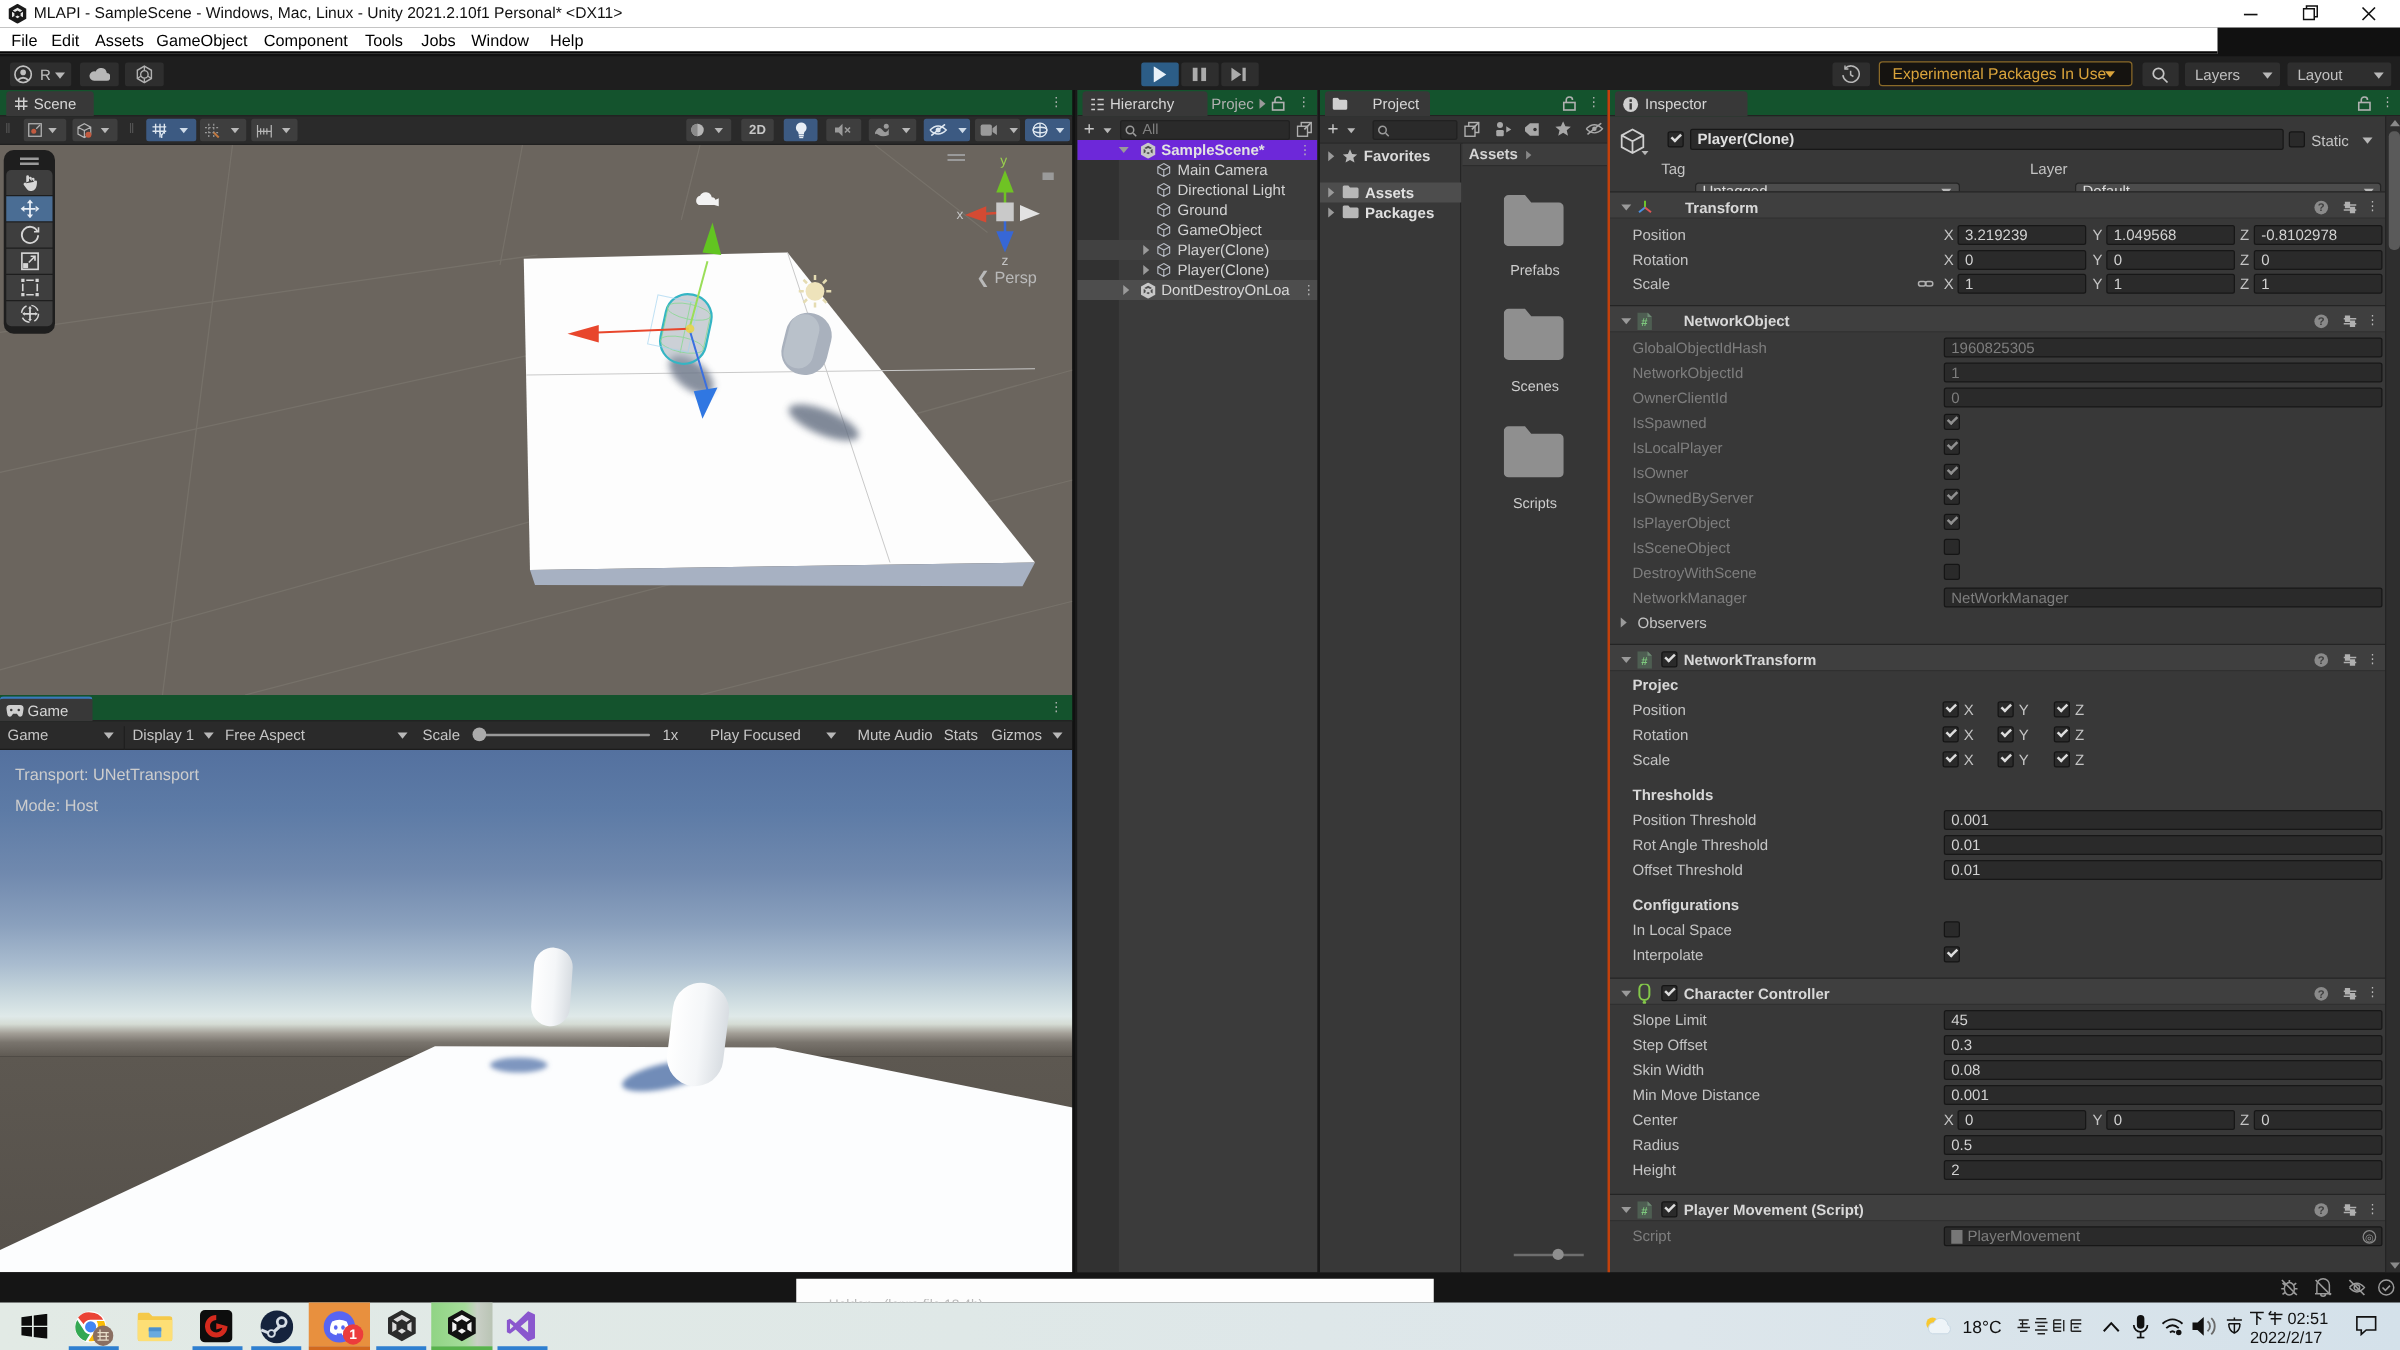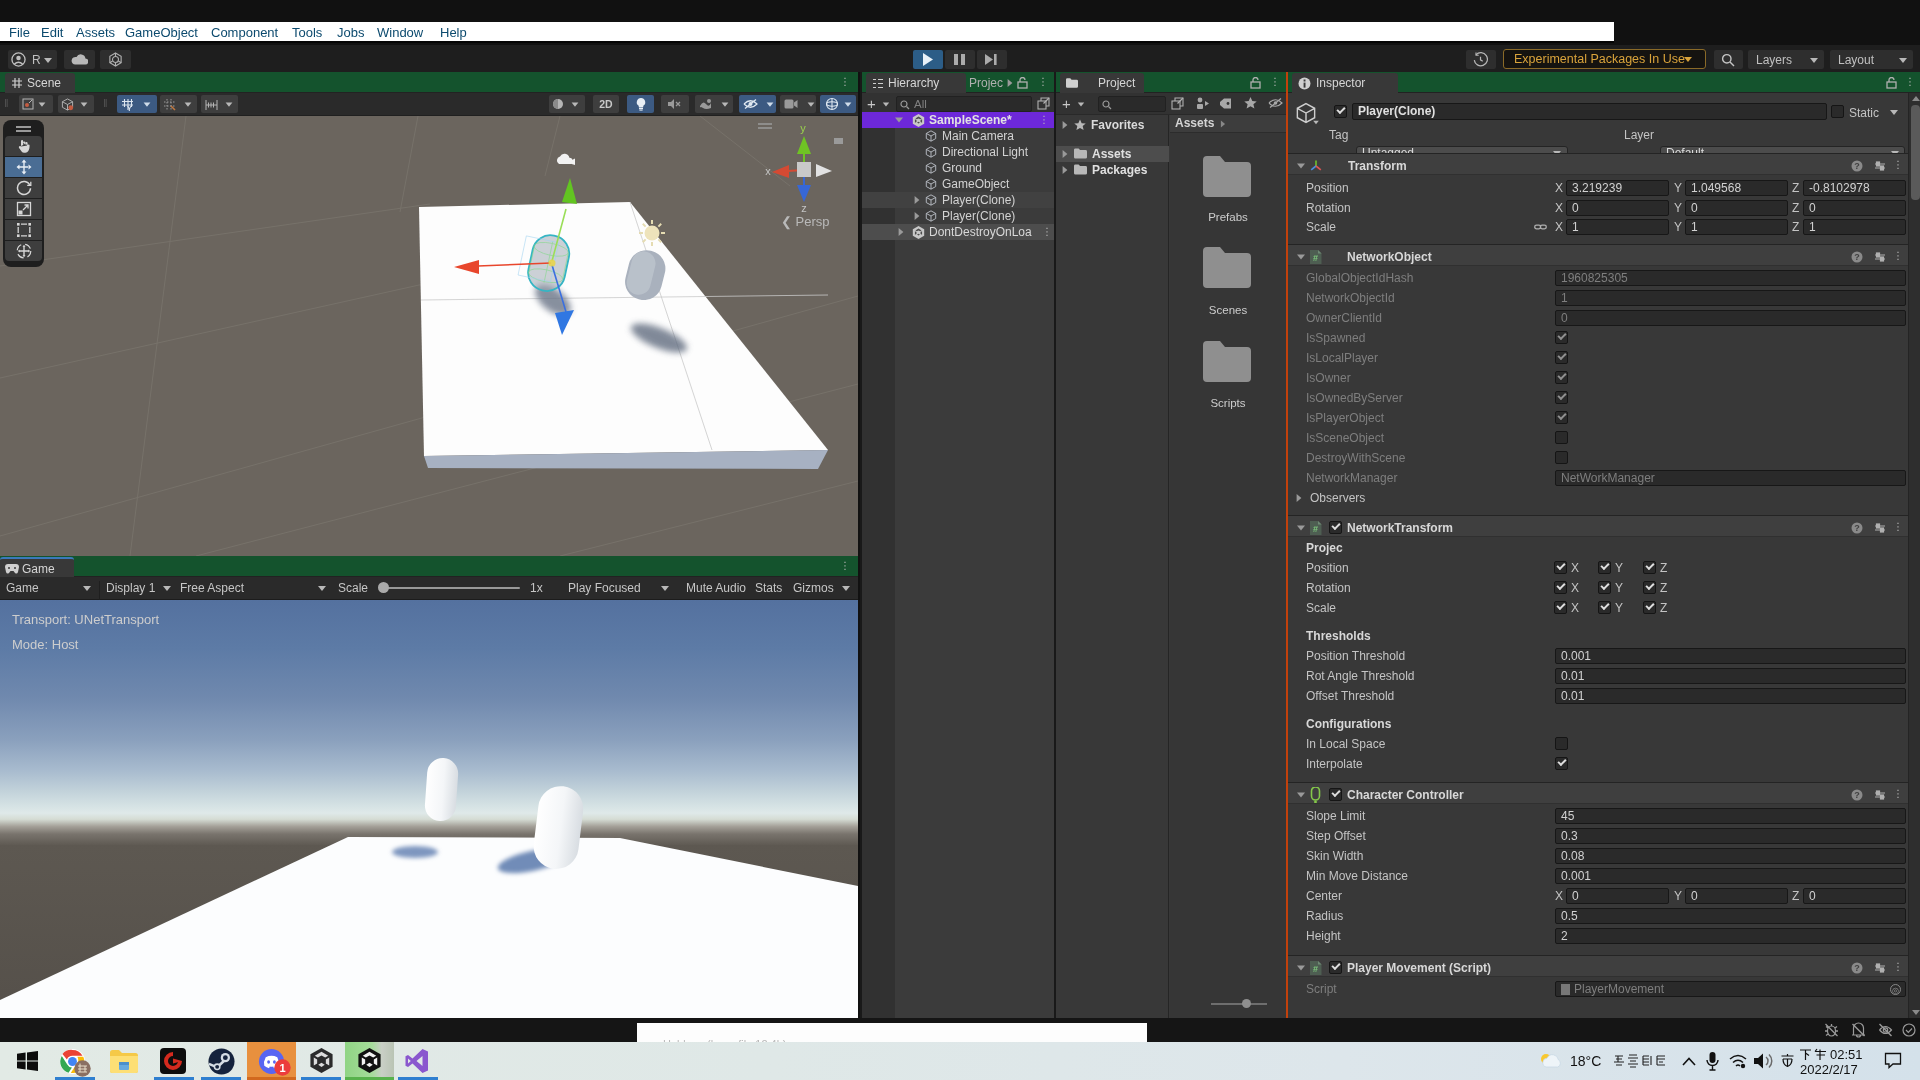--- a/index.html
+++ b/index.html
@@ -1,20 +1,20 @@
 <!DOCTYPE html>
 <html><head><meta charset="utf-8">
 <style>
 *{margin:0;padding:0;box-sizing:border-box;font-family:"Liberation Sans",sans-serif;}
 html,body{width:1920px;height:1080px;overflow:hidden;background:#111;}
 .abs{position:absolute;}
 #stage{position:relative;width:1920px;height:1080px;}
 
 #titlebar{left:0;top:0;width:1920px;height:22px;background:#fff;color:#111;font-size:12.5px;}
-#menubar{left:0;top:22px;width:1614px;height:21px;background:#fff;color:#0c4a6e;font-size:13px;border-bottom:2px solid #050505;}
+#menubar{left:0;top:22px;width:1774px;height:21px;background:#fff;color:#000000;font-size:13px;border-bottom:2px solid #050505;}
 .menuitem{position:absolute;top:3px;}
 #toolbar{left:0;top:45px;width:1920px;height:27px;background:#1e1e1e;}
 .tbtn{position:absolute;top:5px;height:19px;background:#2e2e2e;border-radius:2px;color:#c0c0c0;font-size:12px;}
 
 .tabstrip{background:#14532d;border-bottom:1px solid #222;}
 .tab{position:absolute;top:1px;height:20px;background:#383838;color:#d6d6d6;font-size:12px;border-radius:3px 3px 0 0;line-height:20px;}
 .panel{background:#383838;}
 .kebab{position:absolute;color:#b8b8b8;font-size:10px;letter-spacing:0;}
 .fld{position:absolute;background:#2a2a2a;border:1px solid #171717;border-radius:2px;color:#d2d2d2;font-size:12px;line-height:14px;padding-left:5px;height:16px;overflow:hidden;}
 .fld.gray{color:#7e7e7e;}
@@ -29,20 +29,37 @@
 .chead{position:absolute;left:0;width:100%;height:22px;background:#3f3f3f;border-top:1px solid #242424;border-bottom:1px solid #303030;}
 .arrow-d{position:absolute;width:0;height:0;border-left:5px solid transparent;border-right:5px solid transparent;border-top:6px solid #9a9a9a;}
 .arrow-r{position:absolute;width:0;height:0;border-top:5px solid transparent;border-bottom:5px solid transparent;border-left:6px solid #9a9a9a;}
 .hrow{position:absolute;left:0;width:192px;height:16px;}
 .hrow .hc{position:absolute;left:63px;top:2px;}
 .hrow .ht{position:absolute;left:80px;top:1px;color:#d2d2d2;font-size:12px;}
 </style></head>
 <body>
 <div id="stage">
 
+<div class="abs" id="titlebar">
+  <svg class="abs" style="left:6px;top:3px" width="16" height="16" viewBox="0 0 16 16">
+        <path d="M8 0 L15 4 V12 L8 16 L1 12 V4 Z" fill="#1a1a1a"></path>
+        <path d="M8 3.2 L11.8 5.4 L10 6.5 L8 5.4 L6 6.5 L4.2 5.4 Z M3.6 6.4 L5.5 7.5 V9.7 L3.6 10.8 Z M12.4 6.4 V10.8 L10.5 9.7 V7.5 Z M6.2 10.4 L8 9.4 L9.8 10.4 L8 11.6 Z" fill="#e8e8e8"></path>
+      </svg>
+  <span class="abs" style="left:27px;top:3px">MLAPI - SampleScene - Windows, Mac, Linux - Unity 2021.2.10f1 Personal* &lt;DX11&gt;</span>
+  <svg class="abs" style="left:1795px;top:6px" width="12" height="12">
+        <rect x="0" y="5" width="11" height="1.3" fill="#111"></rect>
+      </svg>
+  <svg class="abs" style="left:1842px;top:4px" width="13" height="13" viewBox="0 0 13 13" fill="none" stroke="#111" stroke-width="1.2">
+        <rect x="0.8" y="3" width="8.6" height="8.6"></rect>
+        <path d="M3.2 3 V0.8 H11.8 V9.4 H10"></path>
+      </svg>
+  <svg class="abs" style="left:1889px;top:5px" width="12" height="12" stroke="#111" stroke-width="1.3">
+        <path d="M1 1 L11 11 M11 1 L1 11"></path>
+      </svg>
+</div>
 
 <div class="abs" id="menubar">
   <span class="menuitem" style="left:9px">File</span>
   <span class="menuitem" style="left:41px">Edit</span>
   <span class="menuitem" style="left:76px">Assets</span>
   <span class="menuitem" style="left:125px">GameObject</span>
   <span class="menuitem" style="left:211px">Component</span>
   <span class="menuitem" style="left:292px">Tools</span>
   <span class="menuitem" style="left:337px">Jobs</span>
   <span class="menuitem" style="left:377px">Window</span>

